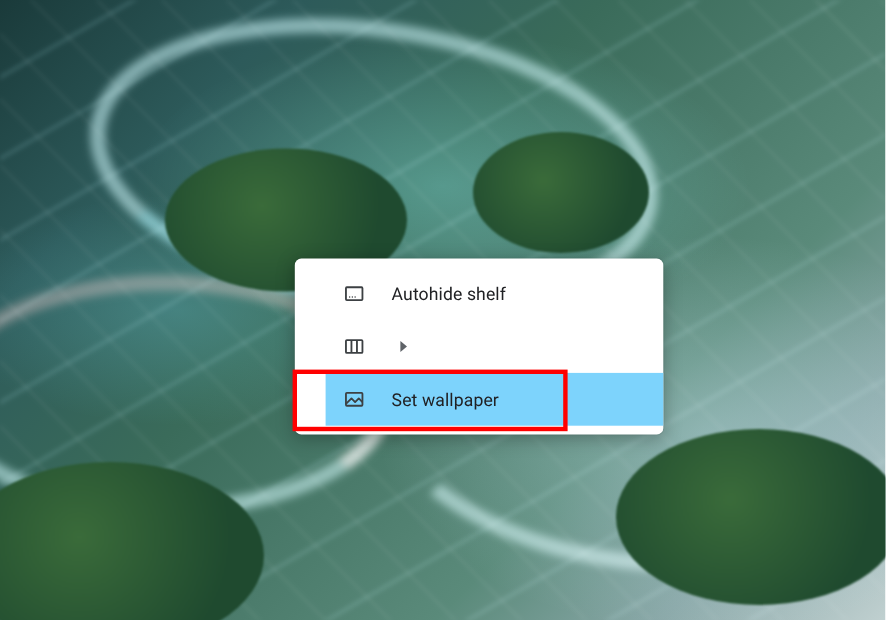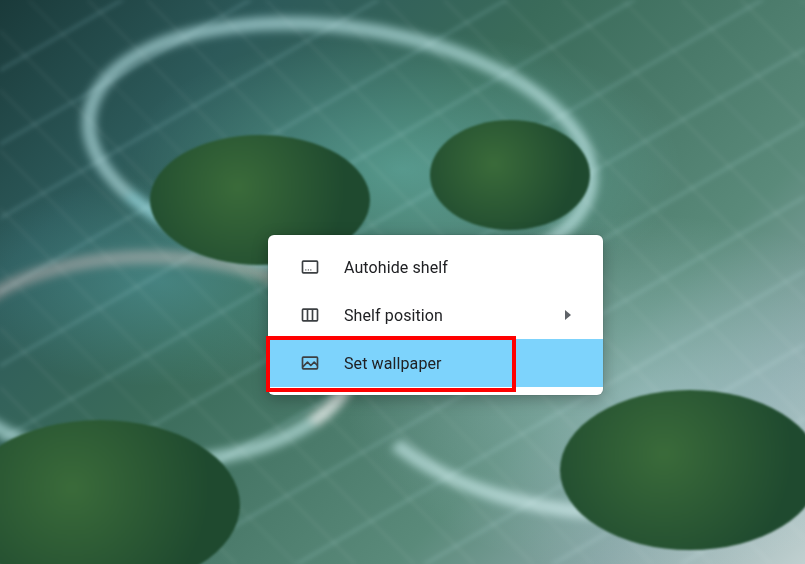--- a/index.html
+++ b/index.html
@@ -60,23 +60,24 @@
       border-radius: 6px;
       box-shadow: 0 4px 16px rgba(0,0,0,0.28), 0 0 0 1px rgba(0,0,0,0.05);
       padding: 8px 0;
       font-size: 16px;
       color: #202124;
     }
     .menu-item {
       display: flex;
       align-items: center;
       height: 48px;
-      padding: 0 32px;
+      padding: 0 16px;
       cursor: pointer;
       position: relative;
+      margin-left: 28px;
     }
     .menu-item.highlighted { background: #7dd3fc; }
     .menu-icon {
       width: 20px;
       height: 20px;
       margin-right: 24px;
       flex-shrink: 0;
       color: #3c4043;
     }
     .menu-label { flex: 1; font-weight: 400; letter-spacing: 0.1px; }
@@ -121,21 +122,20 @@
   </div>
 
   <div class="menu-item">
     <span class="menu-icon">
       <svg viewBox="0 0 24 24" width="20" height="20" fill="none" stroke="currentColor" stroke-width="2">
         <rect x="3" y="5" width="18" height="14" rx="1"></rect>
         <line x1="9" y1="5" x2="9" y2="19"></line>
         <line x1="15" y1="5" x2="15" y2="19"></line>
       </svg>
     </span>
-    <span class="menu-label">Shelf position</span>
     <span class="submenu-arrow"></span>
   </div>
 
   <div class="menu-item highlighted">
     <span class="menu-icon">
       <svg viewBox="0 0 24 24" width="20" height="20" fill="none" stroke="currentColor" stroke-width="2">
         <rect x="3" y="5" width="18" height="14" rx="1"></rect>
         <polyline points="3,17 9,11 13,15 17,11 21,15" stroke-linejoin="round"></polyline>
       </svg>
     </span>

